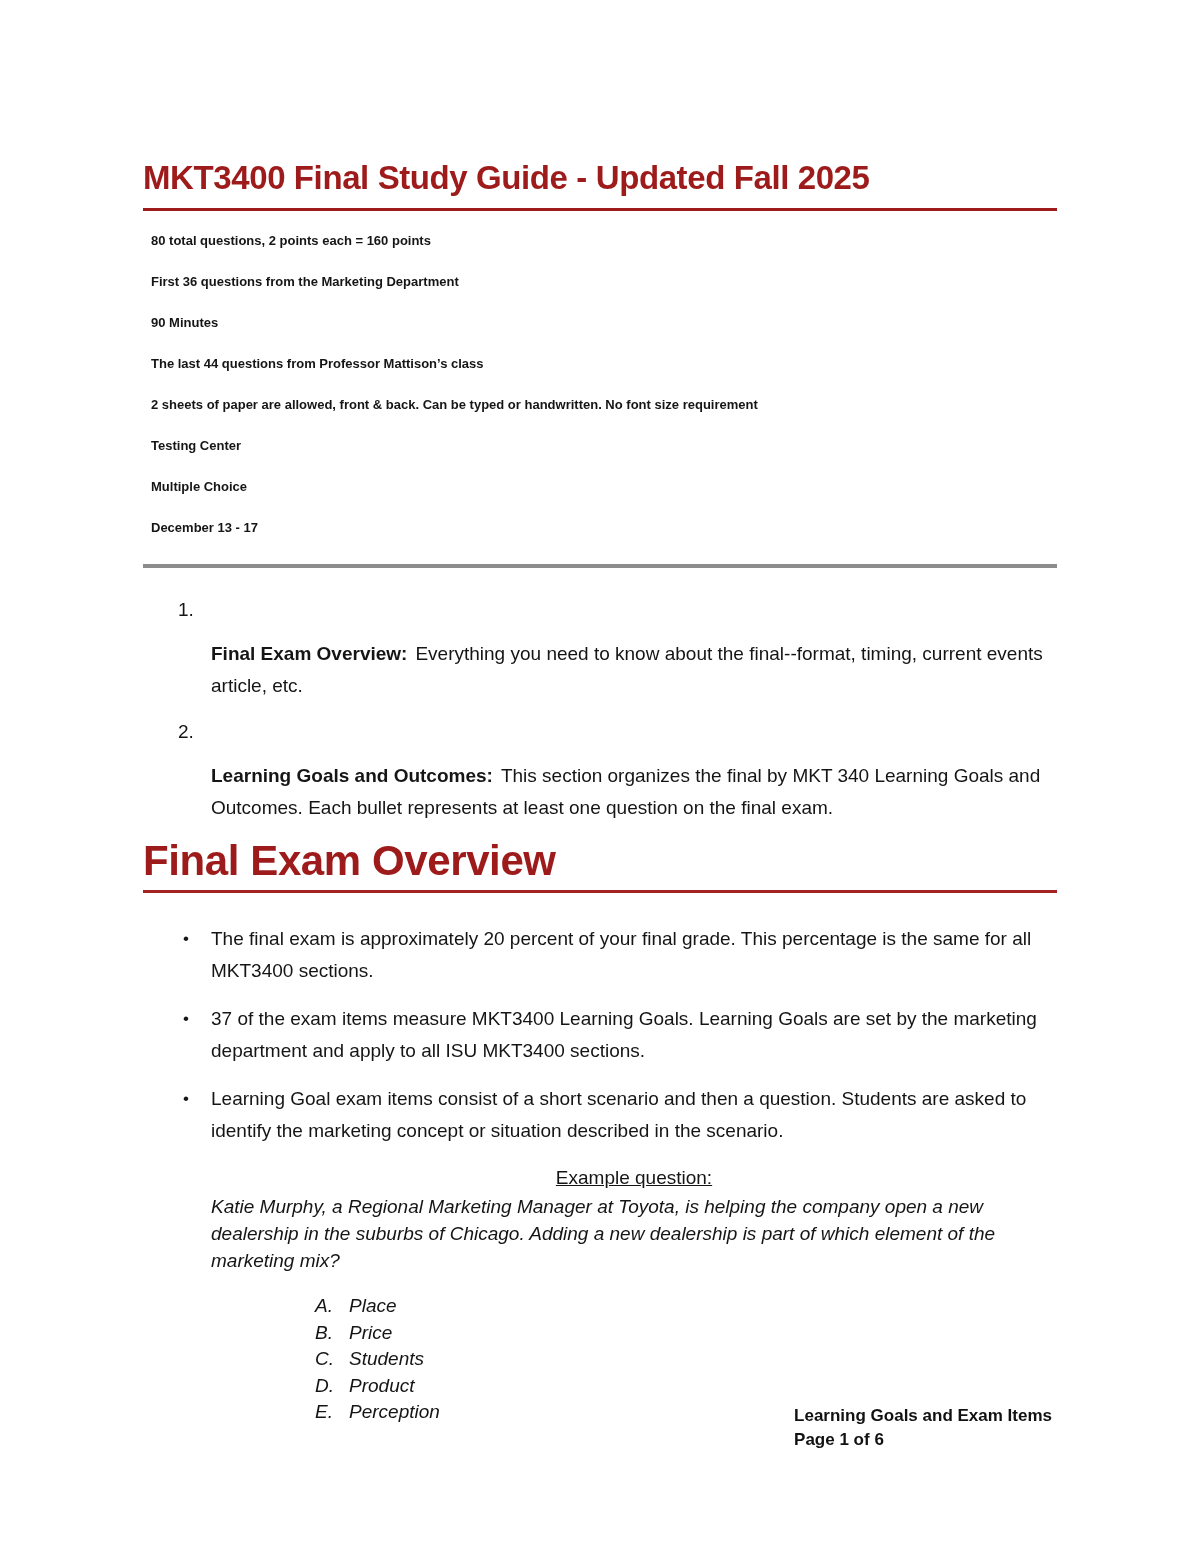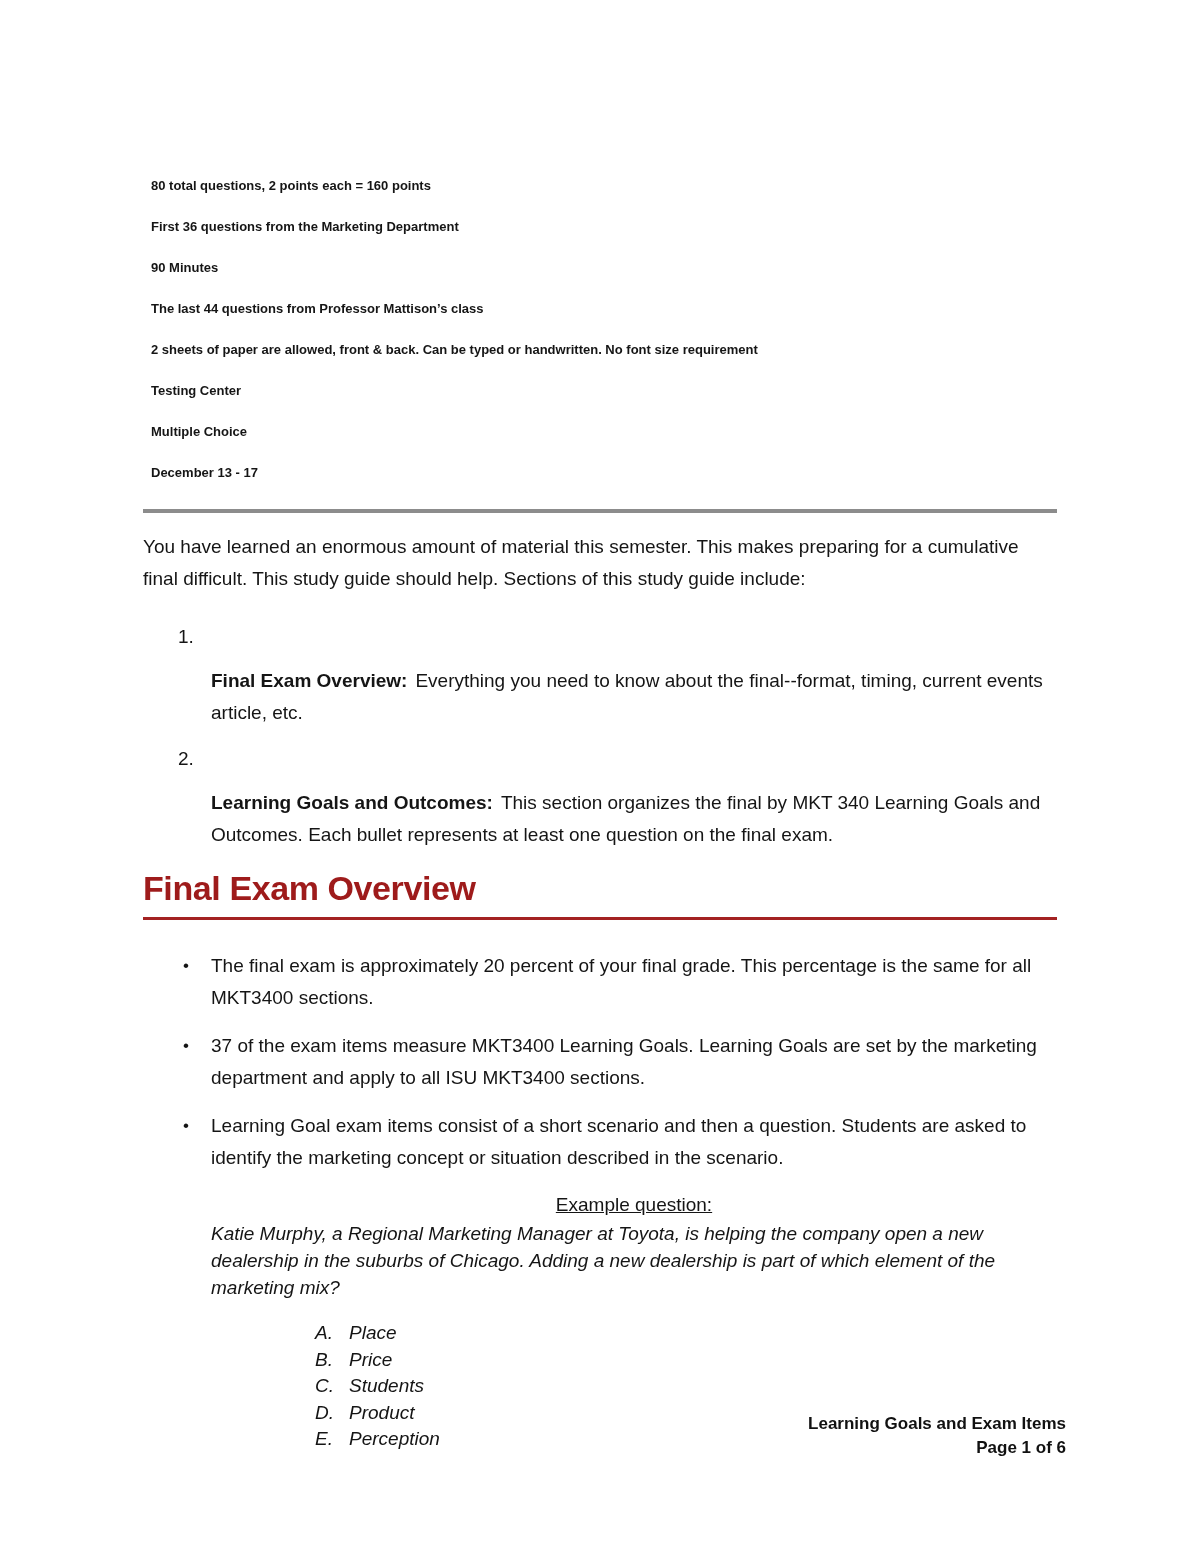--- a/index.html
+++ b/index.html
@@ -54,21 +54,21 @@
     margin-left: 35px;
     flex: none;
   }
   .num-item .itext { flex: 1; margin-top: 44px; }
   .num-item .ilabel {
     font-weight: bold;
     margin-right: 8px;
   }
   h2.section-heading {
     margin: 10px 0 0 0;
-    font-size: 34px;
+    font-size: 42px;
     line-height: 46px;
     font-weight: bold;
     color: #9E1B1B;
     letter-spacing: -0.4px;
     padding-bottom: 6px;
     border-bottom: 3px solid #A32222;
   }
   .bullet-list { margin-top: 30px; }
   .bullet-item {
     display: flex;
@@ -104,48 +104,46 @@
   .opt-row {
     display: flex;
     font-style: italic;
     font-size: 19px;
     line-height: 26.5px;
   }
   .opt-row .letter { width: 34px; flex: none; }
   .footer {
     position: absolute;
     top: 1404px;
-    right: 134px;
-    text-align: right;
+    right: 148px;
     font-weight: bold;
     font-size: 17px;
     line-height: 24px;
     color: #111111;
-    margin-top: 8px;
   }
 </style>
 </head>
 <body>
 
 <div class="page">
   <div class="content">
 
+    <h1 class="doc-title">MKT3400 Final Study Guide - Updated Fall 2025</h1>
 
     <div class="info-block">
       <p>80 total questions, 2 points each = 160 points</p>
       <p>First 36 questions from the Marketing Department</p>
       <p>90 Minutes</p>
       <p>The last 44 questions from Professor Mattison’s class</p>
       <p>2 sheets of paper are allowed, front &amp; back. Can be typed or handwritten. No font size requirement</p>
       <p>Testing Center</p>
       <p>Multiple Choice</p>
       <p>December 13 - 17</p>
     </div>
 
-    <p class="intro">You have learned an enormous amount of material this semester. This makes preparing for a cumulative final difficult. This study guide should help. Sections of this study guide include:</p>
 
     <div class="num-list">
       <div class="num-item">
         <span class="num">1.</span>
         <span class="itext"><span class="ilabel">Final Exam Overview:</span><span>Everything you need to know about the final--format, timing, current events article, etc.</span></span>
       </div>
       <div class="num-item">
         <span class="num">2.</span>
         <span class="itext"><span class="ilabel">Learning Goals and Outcomes:</span><span>This section organizes the final by MKT 340 Learning Goals and Outcomes. Each bullet represents at least one question on the final exam.</span></span>
       </div>

